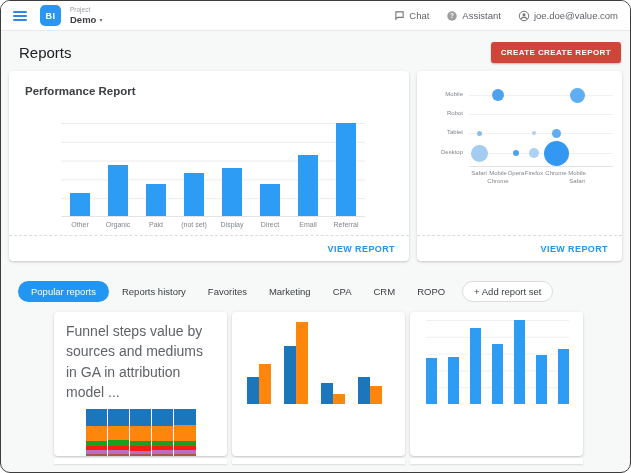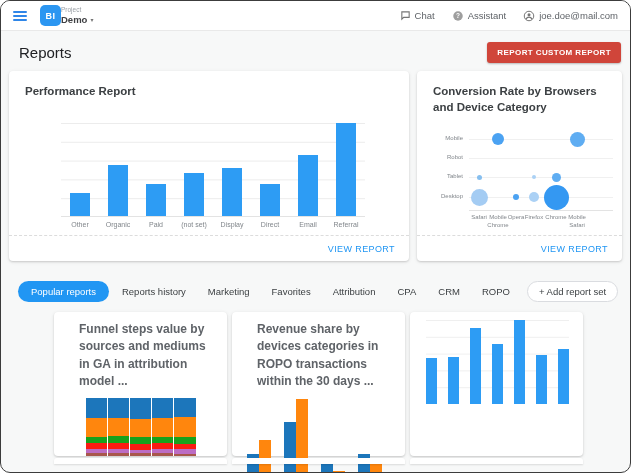--- a/index.html
+++ b/index.html
@@ -9,21 +9,21 @@
 
   
   .topbar{ height:30px; background:#fff; border-bottom:1px solid #e9e9e9;
            display:flex; align-items:center; padding:0 12px; }
   .hamburger{ width:14px; display:flex; flex-direction:column; gap:2px; cursor:pointer; }
   .hamburger i{ display:block; height:2px; background:#2f86e8; border-radius:1px; }
   .logo{ width:21px; height:21px; margin-left:13px; border-radius:5px; background:#2b96f1;
          color:#fff; font-size:9px; font-weight:700; letter-spacing:.5px;
          display:flex; align-items:center; justify-content:center;
          box-shadow:inset 0 0 0 1.5px rgba(255,255,255,.0); }
-  .project{ cursor:pointer; }
+  .project{ margin-left:9px; cursor:pointer; }
   .project-label{ font-size:6.5px; color:#9aa0a6; line-height:1.2; }
   .project-name{ font-size:9.5px; font-weight:700; color:#3f4043; display:flex; align-items:center; gap:3px; }
   .caret{ font-size:6px; color:#757575; }
   .spacer{ flex:1; }
   .tb-item{ display:flex; align-items:center; gap:4px; font-size:9.5px; color:#5f6368;
             margin-left:17px; cursor:pointer; }
   .tb-item svg{ display:block; }
 
   
   .page-head{ display:flex; align-items:center; justify-content:space-between;
@@ -37,21 +37,21 @@
   .cards-row{ display:flex; gap:8px; padding:0 8px; }
   .card{ background:#fff; border-radius:4px;
          box-shadow:0 1px 2px rgba(0,0,0,.14), 0 1px 4px rgba(0,0,0,.08);
          display:flex; flex-direction:column; }
   .card-perf{ flex:0 0 400px; height:190px; }
   .card-conv{ flex:1; height:190px; }
   .card h2{ font-size:11.5px; font-weight:700; color:#3c4043; line-height:1.4;
             padding:12px 16px 0 16px; }
   .card-footer{ margin-top:auto; border-top:1px dashed #dcdcdc; height:26px;
                 display:flex; align-items:center; justify-content:flex-end; padding-right:14px; }
-  .view-link{ color:#2196f3; font-size:9px; font-weight:400; letter-spacing:.4px;
+  .view-link{ color:#2196f3; font-size:9px; font-weight:700; letter-spacing:.4px;
               text-decoration:none; cursor:pointer; }
 
   
   .perf-chart{ display:flex; flex-direction:column; margin:24px 44px 0 52px; }
   .perf-plot{ position:relative; height:94px; border-bottom:1px solid #e3e3e3;
               background-image:linear-gradient(to bottom,#ececec 1px,transparent 1px);
               background-size:100% 18.8px; }
   .perf-bars{ position:absolute; left:0; right:0; top:0; bottom:0;
               display:flex; align-items:flex-end; }
   .perf-cell{ flex:1; display:flex; justify-content:center; align-items:flex-end; height:100%; }
@@ -73,22 +73,22 @@
   .tab.selected{ background:#2196f3; color:#fff; border-radius:13px; font-weight:500;
                  padding:5px 13px; margin-right:2px; }
   .tab.add{ border:1px solid #dadce0; border-radius:13px; margin-left:6px; padding:4px 11px;
             color:#3c4043; background:#fff; }
 
   
   .bottom-row{ display:flex; gap:5px; padding:10px 0 0 53px; }
   .mini-card{ width:173px; height:144px; background:#fff; border-radius:4px;
               box-shadow:0 1px 2px rgba(0,0,0,.14), 0 1px 4px rgba(0,0,0,.08);
               display:flex; flex-direction:column; cursor:pointer; }
-  .mini-card h3{ font-size:12px; font-weight:700; color:#5f6368; line-height:1.45;
-                 padding:9px 11px 0 25px; }
+  .mini-card h3{ font-size:14px; font-weight:400; color:#5f6368; line-height:1.45;
+                 padding:9px 11px 0 12px; }
 
   .stack-chart{ width:110px; height:85px; margin:7px auto 0; display:flex; gap:1px; }
   .stack-bar{ flex:1; display:flex; flex-direction:column; }
   .stack-bar div{ width:100%; }
 
   .group-chart{ height:84px; margin:8px 18px 0 15px; display:flex; align-items:flex-end; gap:13px; }
   .group{ display:flex; align-items:flex-end; }
   .gbar{ width:12px; }
 
   .simple-chart{ position:relative; height:84px; margin:8px 14px 0 16px;
@@ -141,27 +141,27 @@
       <span>Assistant</span>
     </div>
     <div class="tb-item">
       <span>
         <svg width="12" height="12" viewBox="0 0 24 24">
             <circle cx="12" cy="12" r="9.5" fill="none" stroke="#757575" stroke-width="2"></circle>
             <circle cx="12" cy="9.5" r="3" fill="#757575"></circle>
             <path d="M5.8 18.4c1.6-3 4-4.2 6.2-4.2s4.6 1.2 6.2 4.2" fill="none" stroke="#757575" stroke-width="2.4"></path>
           </svg>
       </span>
-      <span>joe.doe@mail.com</span>
+      <span>joe.doe@value.com</span>
     </div>
   </header>
 
   <div class="page-head">
     <h1 class="page-title">Reports</h1>
-    <button class="create-btn">REPORT CUSTOM REPORT</button>
+    <button class="create-btn">CREATE CREATE REPORT</button>
   </div>
 
   <div class="cards-row">
     <section class="card card-perf">
       <h2>Performance Report</h2>
       <div class="perf-chart" id="chart-performance">
           <div class="perf-plot">
             <div class="perf-bars">
               <div class="perf-cell">
                 <div class="pbar" style="height: 25%; background: rgb(45, 156, 244);"></div>
@@ -198,21 +198,20 @@
             <div>Direct</div>
             <div>Email</div>
             <div>Referral</div>
           </div>
         </div>
       <div class="card-footer">
         <a class="view-link">VIEW REPORT</a>
       </div>
     </section>
     <section class="card card-conv">
-      <h2>Conversion Rate by Browsers and Device Category</h2>
       <div class="bubble-chart" id="chart-bubble">
           <div class="bline" style="top: 20px; left: 52px; width: 144px;"></div>
           <div class="rlabel" style="top: 16px;">Mobile</div>
           <div class="bline" style="top: 39px; left: 52px; width: 144px;"></div>
           <div class="rlabel" style="top: 35px;">Robot</div>
           <div class="bline" style="top: 58px; left: 52px; width: 144px;"></div>
           <div class="rlabel" style="top: 54px;">Tablet</div>
           <div class="bline" style="top: 78px; left: 52px; width: 144px;"></div>
           <div class="rlabel" style="top: 74px;">Desktop</div>
           <div class="bline base" style="top: 91px; left: 52px; width: 144px;"></div>
@@ -234,23 +233,22 @@
         </div>
       <div class="card-footer">
         <a class="view-link">VIEW REPORT</a>
       </div>
     </section>
   </div>
 
   <nav class="tabs">
     <div class="tab selected">Popular reports</div>
     <div class="tab">Reports history</div>
+    <div class="tab">Favorites</div>
     <div class="tab">Marketing</div>
-    <div class="tab">Favorites</div>
-    <div class="tab">Attribution</div>
     <div class="tab">CPA</div>
     <div class="tab">CRM</div>
     <div class="tab">ROPO</div>
     <div class="tab add">+ Add report set</div>
   </nav>
 
   <div class="bottom-row">
     <section class="mini-card">
       <h3>Funnel steps value by sources and mediums in GA in attribution model ...</h3>
       <div class="stack-chart" id="chart-funnel">
@@ -290,21 +288,20 @@
             <div style="height: 33%; background: rgb(28, 118, 187);"></div>
             <div style="height: 34%; background: rgb(255, 134, 13);"></div>
             <div style="height: 12%; background: rgb(24, 161, 28);"></div>
             <div style="height: 9%; background: rgb(250, 27, 18);"></div>
             <div style="height: 8%; background: rgb(188, 108, 196);"></div>
             <div style="height: 4%; background: rgb(168, 87, 76);"></div>
           </div>
         </div>
     </section>
     <section class="mini-card">
-      <h3>Revenue share by devices categories in ROPO transactions within the 30 days ...</h3>
       <div class="group-chart" id="chart-revenue">
           <div class="group">
             <div class="gbar" style="height: 27.06px; background: rgb(28, 118, 187);"></div>
             <div class="gbar" style="height: 40.18px; background: rgb(255, 134, 13);"></div>
           </div>
           <div class="group">
             <div class="gbar" style="height: 58.22px; background: rgb(28, 118, 187);"></div>
             <div class="gbar" style="height: 82px; background: rgb(255, 134, 13);"></div>
           </div>
           <div class="group">

